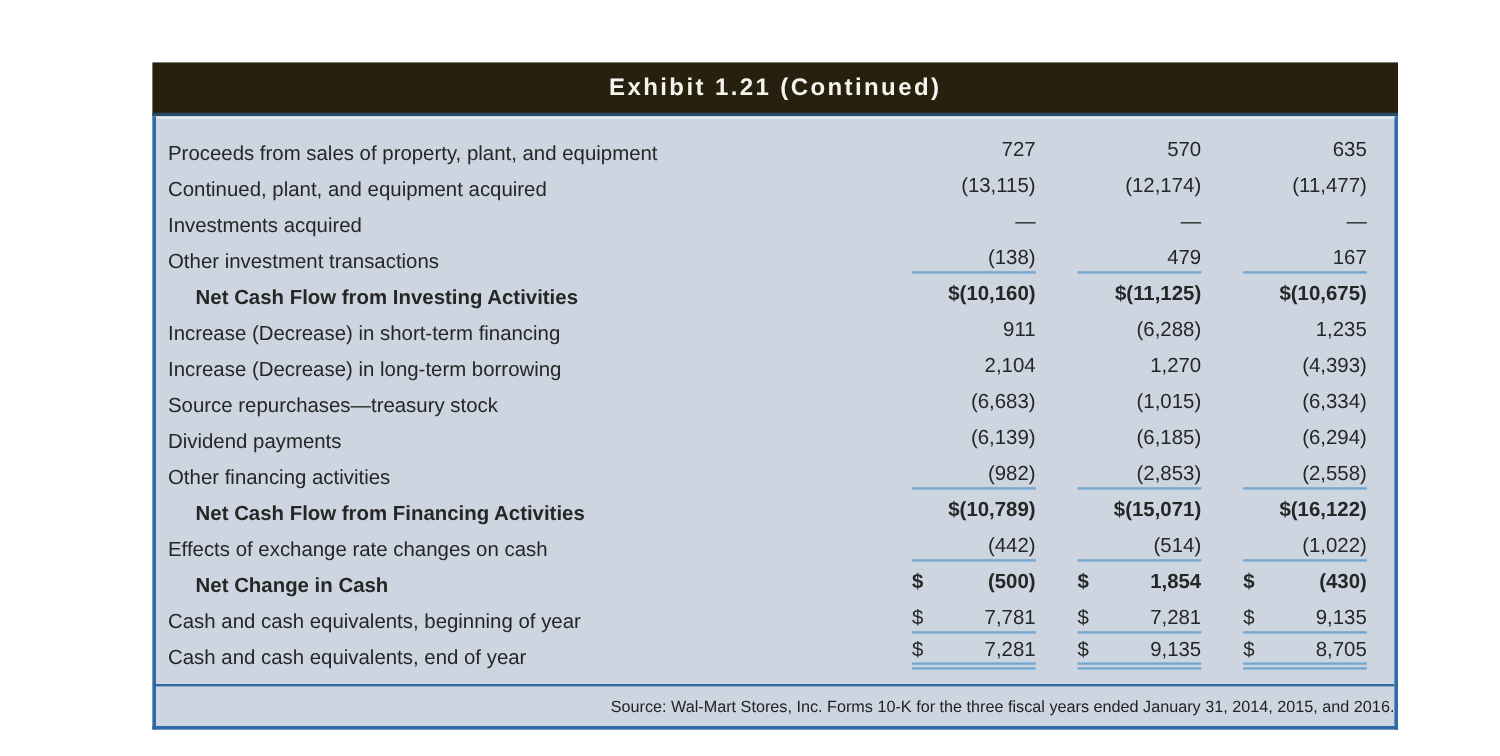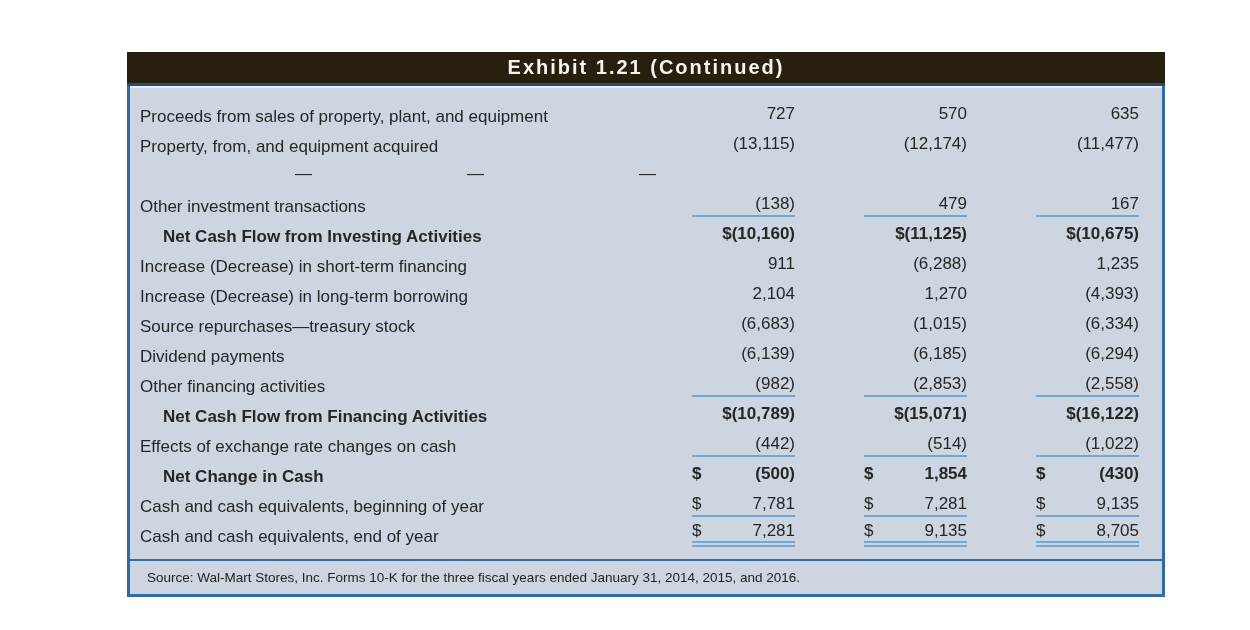--- a/index.html
+++ b/index.html
@@ -14,21 +14,21 @@
   html,body{margin:0;padding:0;}
   body{
     width:1250px;height:630px;background:#ffffff;
     font-family:"Liberation Sans", sans-serif;
     position:relative;overflow:hidden;
   }
   .exhibit{
     position:absolute;left:127px;top:52px;width:1038px;
   }
   .exhibit-header{
-    height:34px;background:var(--header-bg);
+    height:45px;background:var(--header-bg);
     border-bottom:3px solid #274b6d;
     display:flex;align-items:center;justify-content:center;
   }
   .exhibit-header span{
     color:var(--header-text);font-weight:bold;font-size:20px;letter-spacing:2px;
   }
   .frame{
     border:3px solid var(--border);border-top:none;background:var(--body-bg);
   }
   .tbody{
@@ -38,30 +38,30 @@
   .row{
     display:flex;align-items:flex-end;height:30px;
     padding-left:10px;padding-right:23px;
     font-size:17px;color:var(--text);
   }
   .row .label{flex:1;white-space:nowrap;}
   .row.bold{font-weight:bold;}
   .row.bold .label{padding-left:23px;margin-top:33px;}
   .cells{display:flex;}
   .cell{
-    width:103px;margin-left:69px;text-align:right;white-space:nowrap;
+    width:103px;margin-left:35px;text-align:right;white-space:nowrap;
     padding-bottom:1px;border-bottom:2px solid transparent;
   }
   .cell.split{display:flex;justify-content:space-between;}
   .cell.ul{border-bottom:2px solid var(--underline);}
   .cell.dul{border-bottom:6px double var(--underline);padding-bottom:0;}
   .divider{height:2px;background:var(--border);}
   .source-row{
     height:33px;display:flex;align-items:center;padding-left:17px;
-    font-size:13.5px;color:#222222;
+    font-size:13.5px;color:#222222;justify-content:flex-end;
   }
 </style>
 </head>
 <body>
 
 <div class="exhibit">
   <div class="exhibit-header">
     <span>Exhibit 1.21 (Continued)</span>
   </div>
   <div class="frame">
@@ -70,29 +70,30 @@
       <div class="row">
         <div class="label">Proceeds from sales of property, plant, and equipment</div>
         <div class="cells">
           <div class="cell"><span>727</span></div>
           <div class="cell"><span>570</span></div>
           <div class="cell"><span>635</span></div>
         </div>
       </div>
 
       <div class="row">
-        <div class="label">Property, from, and equipment acquired</div>
+        <div class="label">Continued, plant, and equipment acquired</div>
         <div class="cells">
           <div class="cell"><span>(13,115)</span></div>
           <div class="cell"><span>(12,174)</span></div>
           <div class="cell"><span>(11,477)</span></div>
         </div>
       </div>
 
       <div class="row">
+        <div class="label">Investments acquired</div>
         <div class="cells">
           <div class="cell"><span>—</span></div>
           <div class="cell"><span>—</span></div>
           <div class="cell"><span>—</span></div>
         </div>
       </div>
 
       <div class="row">
         <div class="label">Other investment transactions</div>
         <div class="cells">

